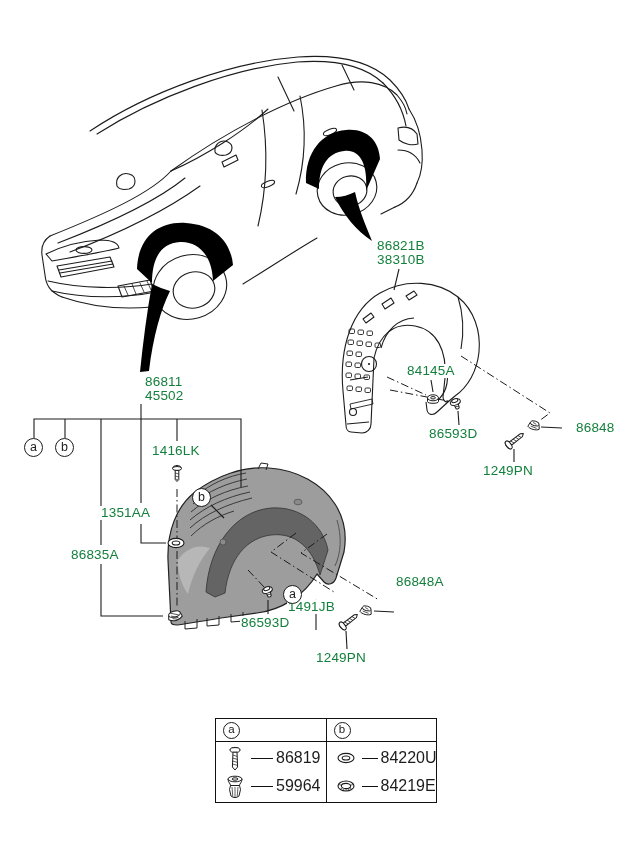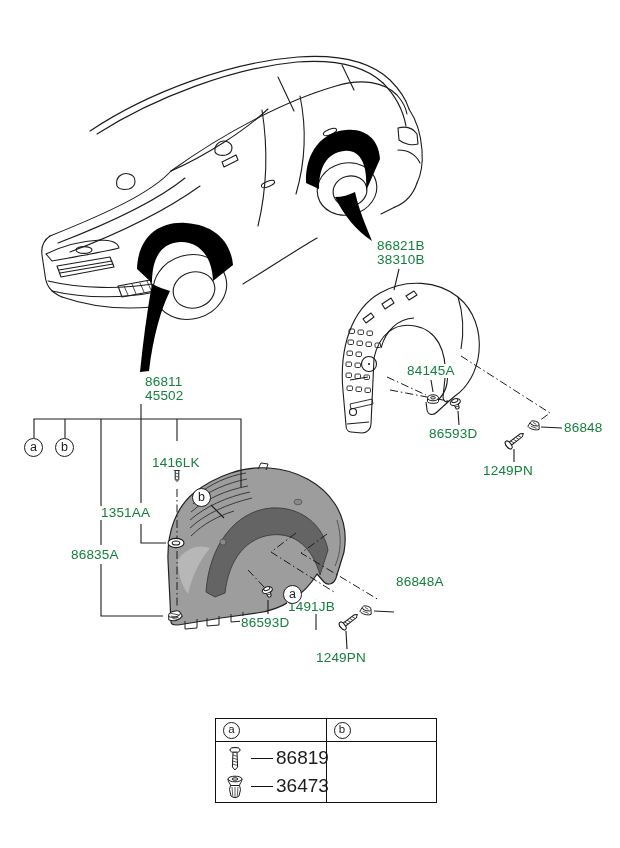--- a/index.html
+++ b/index.html
@@ -27,21 +27,21 @@
   .legend-col + .legend-col{border-left:1.4px solid #111;}
   .legend-header{
     height:23px;border-bottom:1.4px solid #111;display:flex;align-items:center;
     padding-left:7px;flex:none;box-sizing:border-box;
   }
   .legend-header .marker{position:static;width:17px;height:17px;font-size:11.5px;}
   .legend-body{flex:1;display:flex;flex-direction:column;justify-content:space-around;padding:2px 0;}
   .legend-row{display:flex;align-items:center;padding-left:4px;height:28px;}
   .legend-row svg{flex:none;}
   .leader-dash{flex:none;border-top:1.4px solid #111;width:22px;margin:0 3px 0 1px;}
-  .legend-code{font-size:19px;white-space:nowrap;}
+  .legend-code{font-size:16px;white-space:nowrap;}
 </style>
 </head>
 <body>
 
 <div id="stage">
 
   <svg id="artwork" width="620" height="848" viewBox="0 0 620 848" xmlns="http://www.w3.org/2000/svg">
     <defs>
       <g id="f-screw-v" stroke="#1c1c1c" fill="#ffffff" stroke-width="1">
         <path d="M-4.5,-5.5 C-4,-9.5 4,-9.5 4.5,-5.5 Z"></path>
@@ -244,31 +244,31 @@
 
   <div class="plabel twoline" style="left:104px;top:375px;margin-left:40px;">
     <span>86811</span>
     <span>45502</span>
   </div>
   <div class="plabel twoline" style="left:376px;top:239px;">
     <span>86821B</span>
     <span>38310B</span>
   </div>
 
-  <div class="plabel" style="left:151px;top:444px;margin-top:12px;">1416LK</div>
+  <div class="plabel" style="left:151px;top:444px;">1416LK</div>
   <div class="plabel" style="left:100px;top:506px;">1351AA</div>
   <div class="plabel" style="left:70px;top:548px;">86835A</div>
   <div class="plabel" style="left:240px;top:616px;">86593D</div>
   <div class="plabel" style="left:287px;top:600px;">1491JB</div>
   <div class="plabel" style="left:315px;top:651px;">1249PN</div>
   <div class="plabel" style="left:395px;top:575px;">86848A</div>
 
   <div class="plabel" style="left:406px;top:364px;">84145A</div>
   <div class="plabel" style="left:428px;top:427px;">86593D</div>
-  <div class="plabel" style="left:563px;top:421px;">86848</div>
+  <div class="plabel" style="left:575px;top:421px;">86848</div>
   <div class="plabel" style="left:482px;top:464px;">1249PN</div>
 
   <div class="marker" style="left:24px;top:438px;">a</div>
   <div class="marker" style="left:55px;top:438px;">b</div>
   <div class="marker" style="left:192px;top:488px;">b</div>
   <div class="marker" style="left:283px;top:585px;">a</div>
 
   <div class="legend">
     <div class="legend-col">
       <div class="legend-header">
@@ -280,24 +280,40 @@
               <use href="#f-tapscrew" transform="translate(0,1)"></use>
             </svg>
           <div class="leader-dash"></div>
           <span class="legend-code">86819</span>
         </div>
         <div class="legend-row">
           <svg width="30" height="28" viewBox="-15 -14 30 28">
               <use href="#f-pushpin" transform="translate(0,1)"></use>
             </svg>
           <div class="leader-dash"></div>
-          <span class="legend-code">36473</span>
+          <span class="legend-code">59964</span>
         </div>
       </div>
     </div>
     <div class="legend-col">
       <div class="legend-header">
         <div class="marker">b</div>
       </div>
+      <div class="legend-body">
+        <div class="legend-row">
+          <svg width="30" height="16" viewBox="-15 -8 30 16">
+              <use href="#f-grommet"></use>
+            </svg>
+          <div class="leader-dash" style="width:16px"></div>
+          <span class="legend-code">84220U</span>
+        </div>
+        <div class="legend-row">
+          <svg width="30" height="16" viewBox="-15 -8 30 16">
+              <use href="#f-gnut"></use>
+            </svg>
+          <div class="leader-dash" style="width:16px"></div>
+          <span class="legend-code">84219E</span>
+        </div>
+      </div>
     </div>
   </div>
 
 </div>
 
 </body></html>

